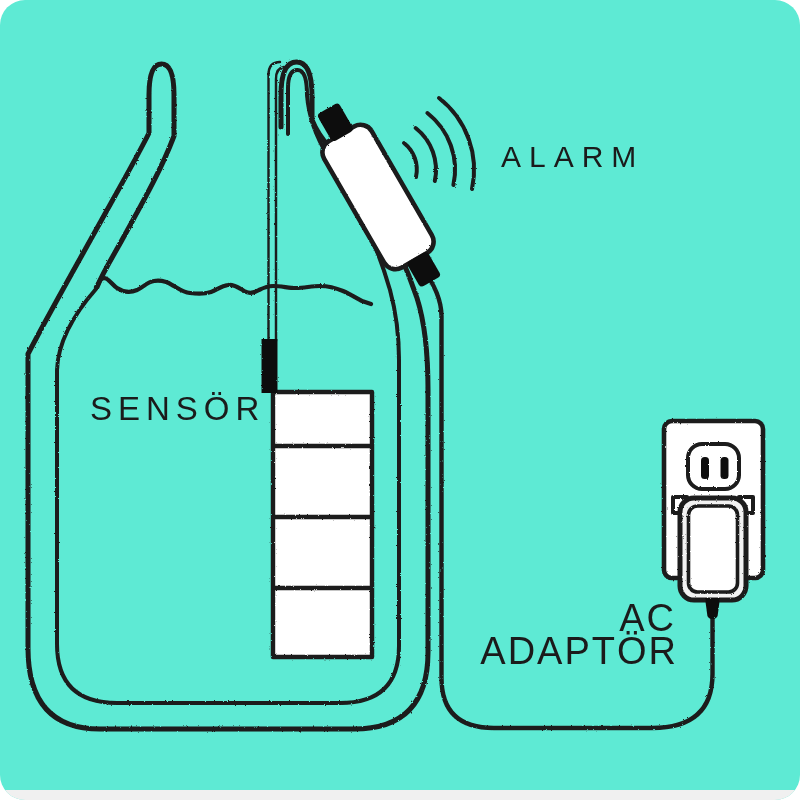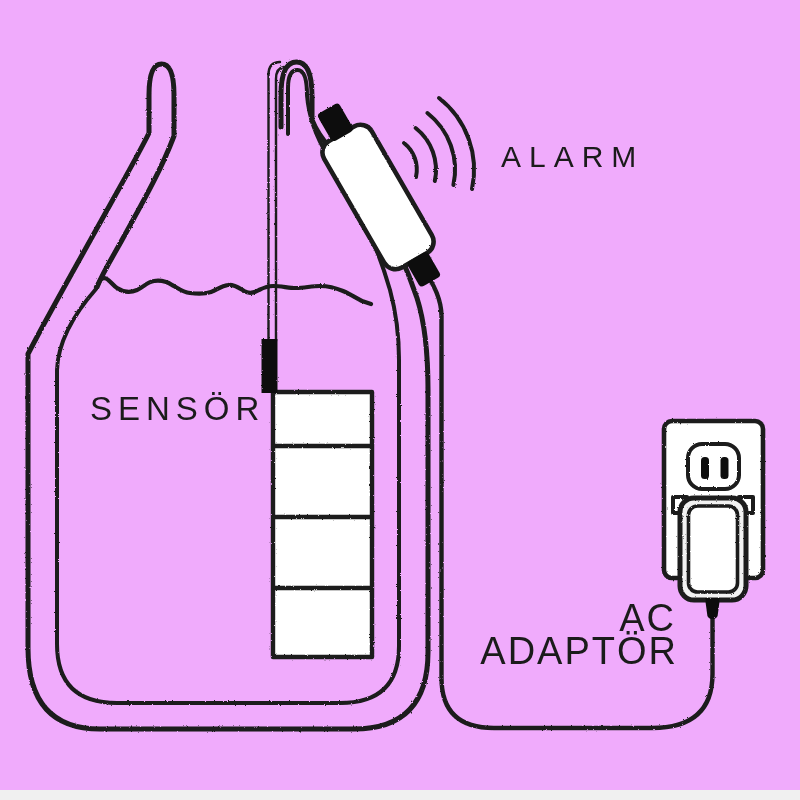--- a/index.html
+++ b/index.html
@@ -1,17 +1,17 @@
 <!DOCTYPE html>
 <html><head>
 <meta charset="utf-8">
 <style>
   html,body{margin:0;padding:0;background:#ffffff;}
-  .canvas{position:relative;width:800px;height:800px;background:#f0abfc;overflow:hidden;
-          font-family:"Liberation Sans", sans-serif;}
+  .canvas{position:relative;width:800px;height:800px;background:#5eead4;overflow:hidden;
+          font-family:"Liberation Sans", sans-serif;border-radius:25px;}
   svg{display:block;}
   text{font-family:"Liberation Sans", sans-serif;}
 </style>
 </head>
 <body>
 
 <div class="canvas">
 <svg width="800" height="800" viewBox="0 0 800 800" xmlns="http://www.w3.org/2000/svg">
   <defs>
     <filter id="rough" x="-5%" y="-5%" width="110%" height="110%">

